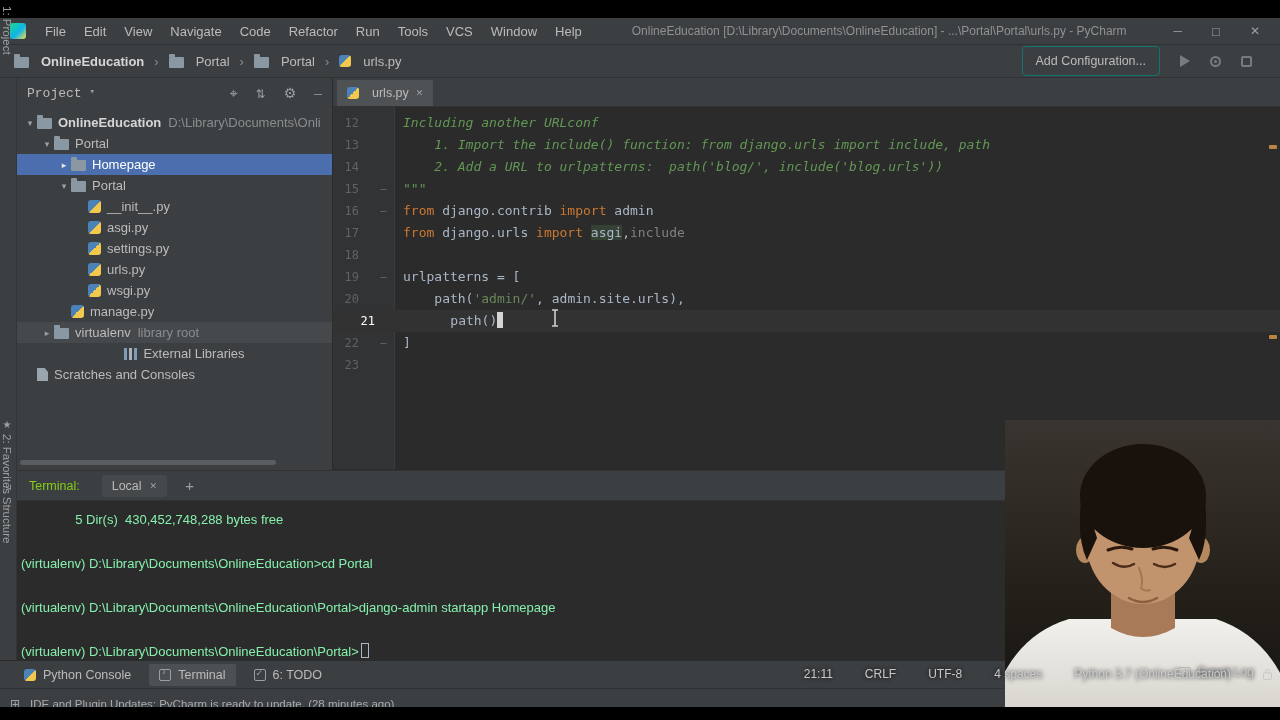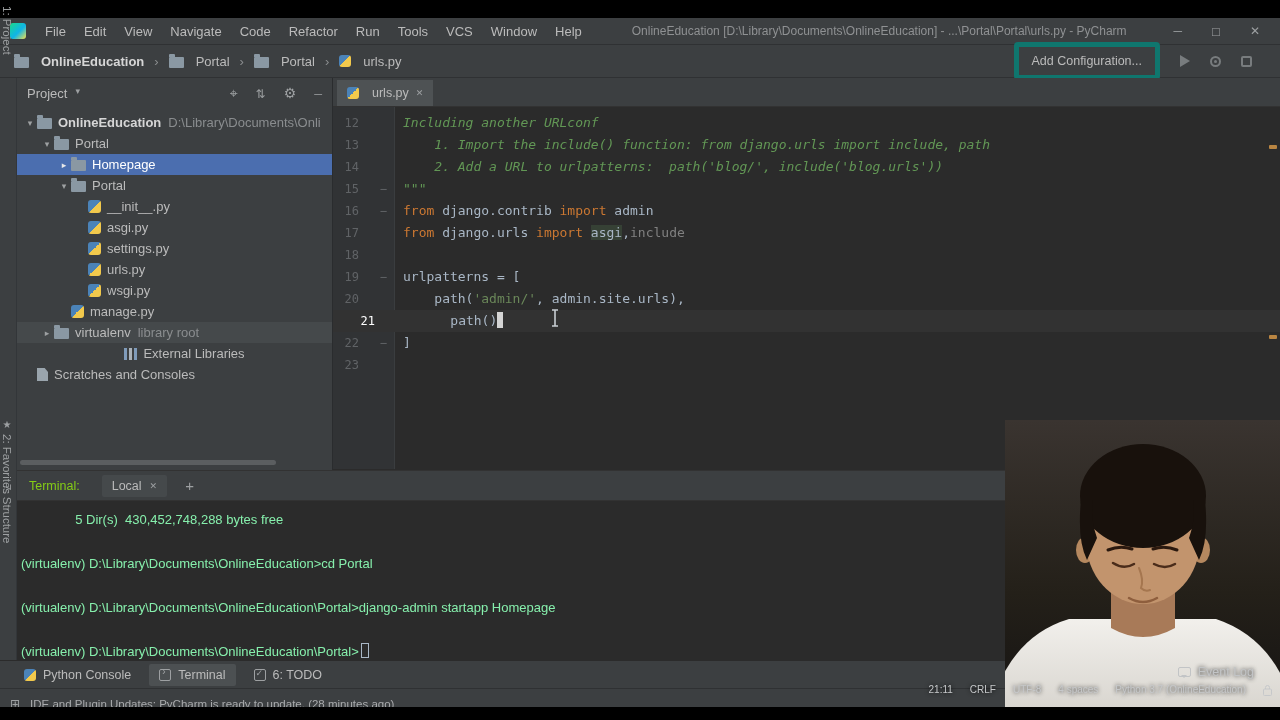--- a/index.html
+++ b/index.html
@@ -34,21 +34,21 @@
     position:absolute; top:45px; left:0; width:100%; height:33px;
     background:#3c3f41; border-bottom:1px solid #2f3133;
     display:flex; align-items:center; padding:0 14px;
   }
   .bc-wrap { display:flex; align-items:center; gap:8px; }
   .bc-item { display:flex; align-items:center; gap:6px; font-size:13px; color:#bbbbbb; }
   .bc-item.bold > span:last-child { font-weight:bold; color:#d6d6d6; }
   .bc-sep { color:#8a8d8f; font-size:13px; padding:0 2px; }
   .nav-right { margin-left:auto; display:flex; align-items:center; gap:20px; padding-right:14px; }
   .add-config-btn {
-    border:5px solid #0f766e; border-radius:4px; padding:7px 13px;
+    border:1px solid #0f766e; border-radius:4px; padding:7px 13px;
     font-size:12.5px; color:#bbbbbb; background:transparent; white-space:nowrap;
   }
   .icon-run { width:0; height:0; border-left:10px solid #787c7e; border-top:6px solid transparent; border-bottom:6px solid transparent; }
   .icon-debug { width:11px; height:11px; border-radius:50%; border:2px solid #787c7e; position:relative; }
   .icon-debug::before { content:""; position:absolute; left:2px; top:2px; width:3px; height:3px; background:#787c7e; border-radius:50%; }
   .icon-coverage { width:11px; height:11px; border:2px solid #787c7e; border-radius:2px; }
 
   
   .left-stripe { position:absolute; top:78px; left:0; width:17px; height:582px; background:#3c3f41; border-right:1px solid #333639; }
   .stripe-btn { position:absolute; left:1px; writing-mode:vertical-rl; font-size:11.5px; color:#9da0a2; display:flex; align-items:center; gap:4px; }
@@ -56,21 +56,21 @@
   .stripe-favorites { top:419px; }
   .stripe-structure { top:484px; }
   .stripe-ico { font-size:10px; color:#9da0a2; }
 
   
   .project-panel {
     position:absolute; top:78px; left:17px; width:316px; height:392px;
     background:#3c3f41; border-right:1px solid #2a2c2e; overflow:hidden;
   }
   .proj-header { height:30px; display:flex; align-items:center; padding:0 10px; font-size:13px; color:#bbbbbb; }
-  .proj-title-wrap { display:flex; align-items:flex-start; gap:8px; }
+  .proj-title-wrap { display:flex; align-items:flex-start; gap:8px;font-family:Liberation Mono, monospace; }
   .proj-caret { font-size:9px; color:#9da0a2; }
   .proj-header-icons { margin-left:auto; display:flex; gap:18px; color:#9da0a2; font-size:14px; align-items:center; }
   .icon-locate::before { content:"\2316"; }
   .icon-collapse-all::before { content:"\21C5"; font-size:12px; }
   .icon-gear::before { content:"\2699"; }
   .icon-hide::before { content:"\2500"; font-size:11px; }
 
   .project-tree { padding-top:4px; }
   .tree-row { display:flex; align-items:center; height:21px; font-size:13px; white-space:nowrap; overflow:hidden; }
   .tree-row.selected { background:#4b6eaf; color:#ffffff; }
@@ -159,22 +159,22 @@
 
   
   .status-bar {
     position:absolute; top:688px; left:0; width:100%; height:30px;
     background:#3c3f41; border-top:1px solid #2f3133; display:flex; align-items:center;
     font-size:11.5px; color:#a9abad; padding:0 10px;
   }
   .icon-toolgrid::before { content:"\229E"; font-size:12px; color:#9da0a2; }
   .status-msg { margin-left:10px; white-space:nowrap; }
   .status-right {
-    position:absolute; top:680px; right:8px; height:19px; z-index:60;
-    display:flex; align-items:center; gap:17px; font-size:10px; color:#c6c8ca;
+    position:absolute; top:664px; right:8px; height:19px; z-index:60;
+    display:flex; align-items:center; gap:32px; font-size:12px; color:#c6c8ca;
     text-shadow:0 0 4px rgba(0,0,0,.85);
   }
 
   
   .webcam { position:absolute; left:1005px; top:420px; width:275px; height:287px; z-index:40; overflow:hidden; }
 </style>
 </head>
 <body>
 
 <div class="screen">

